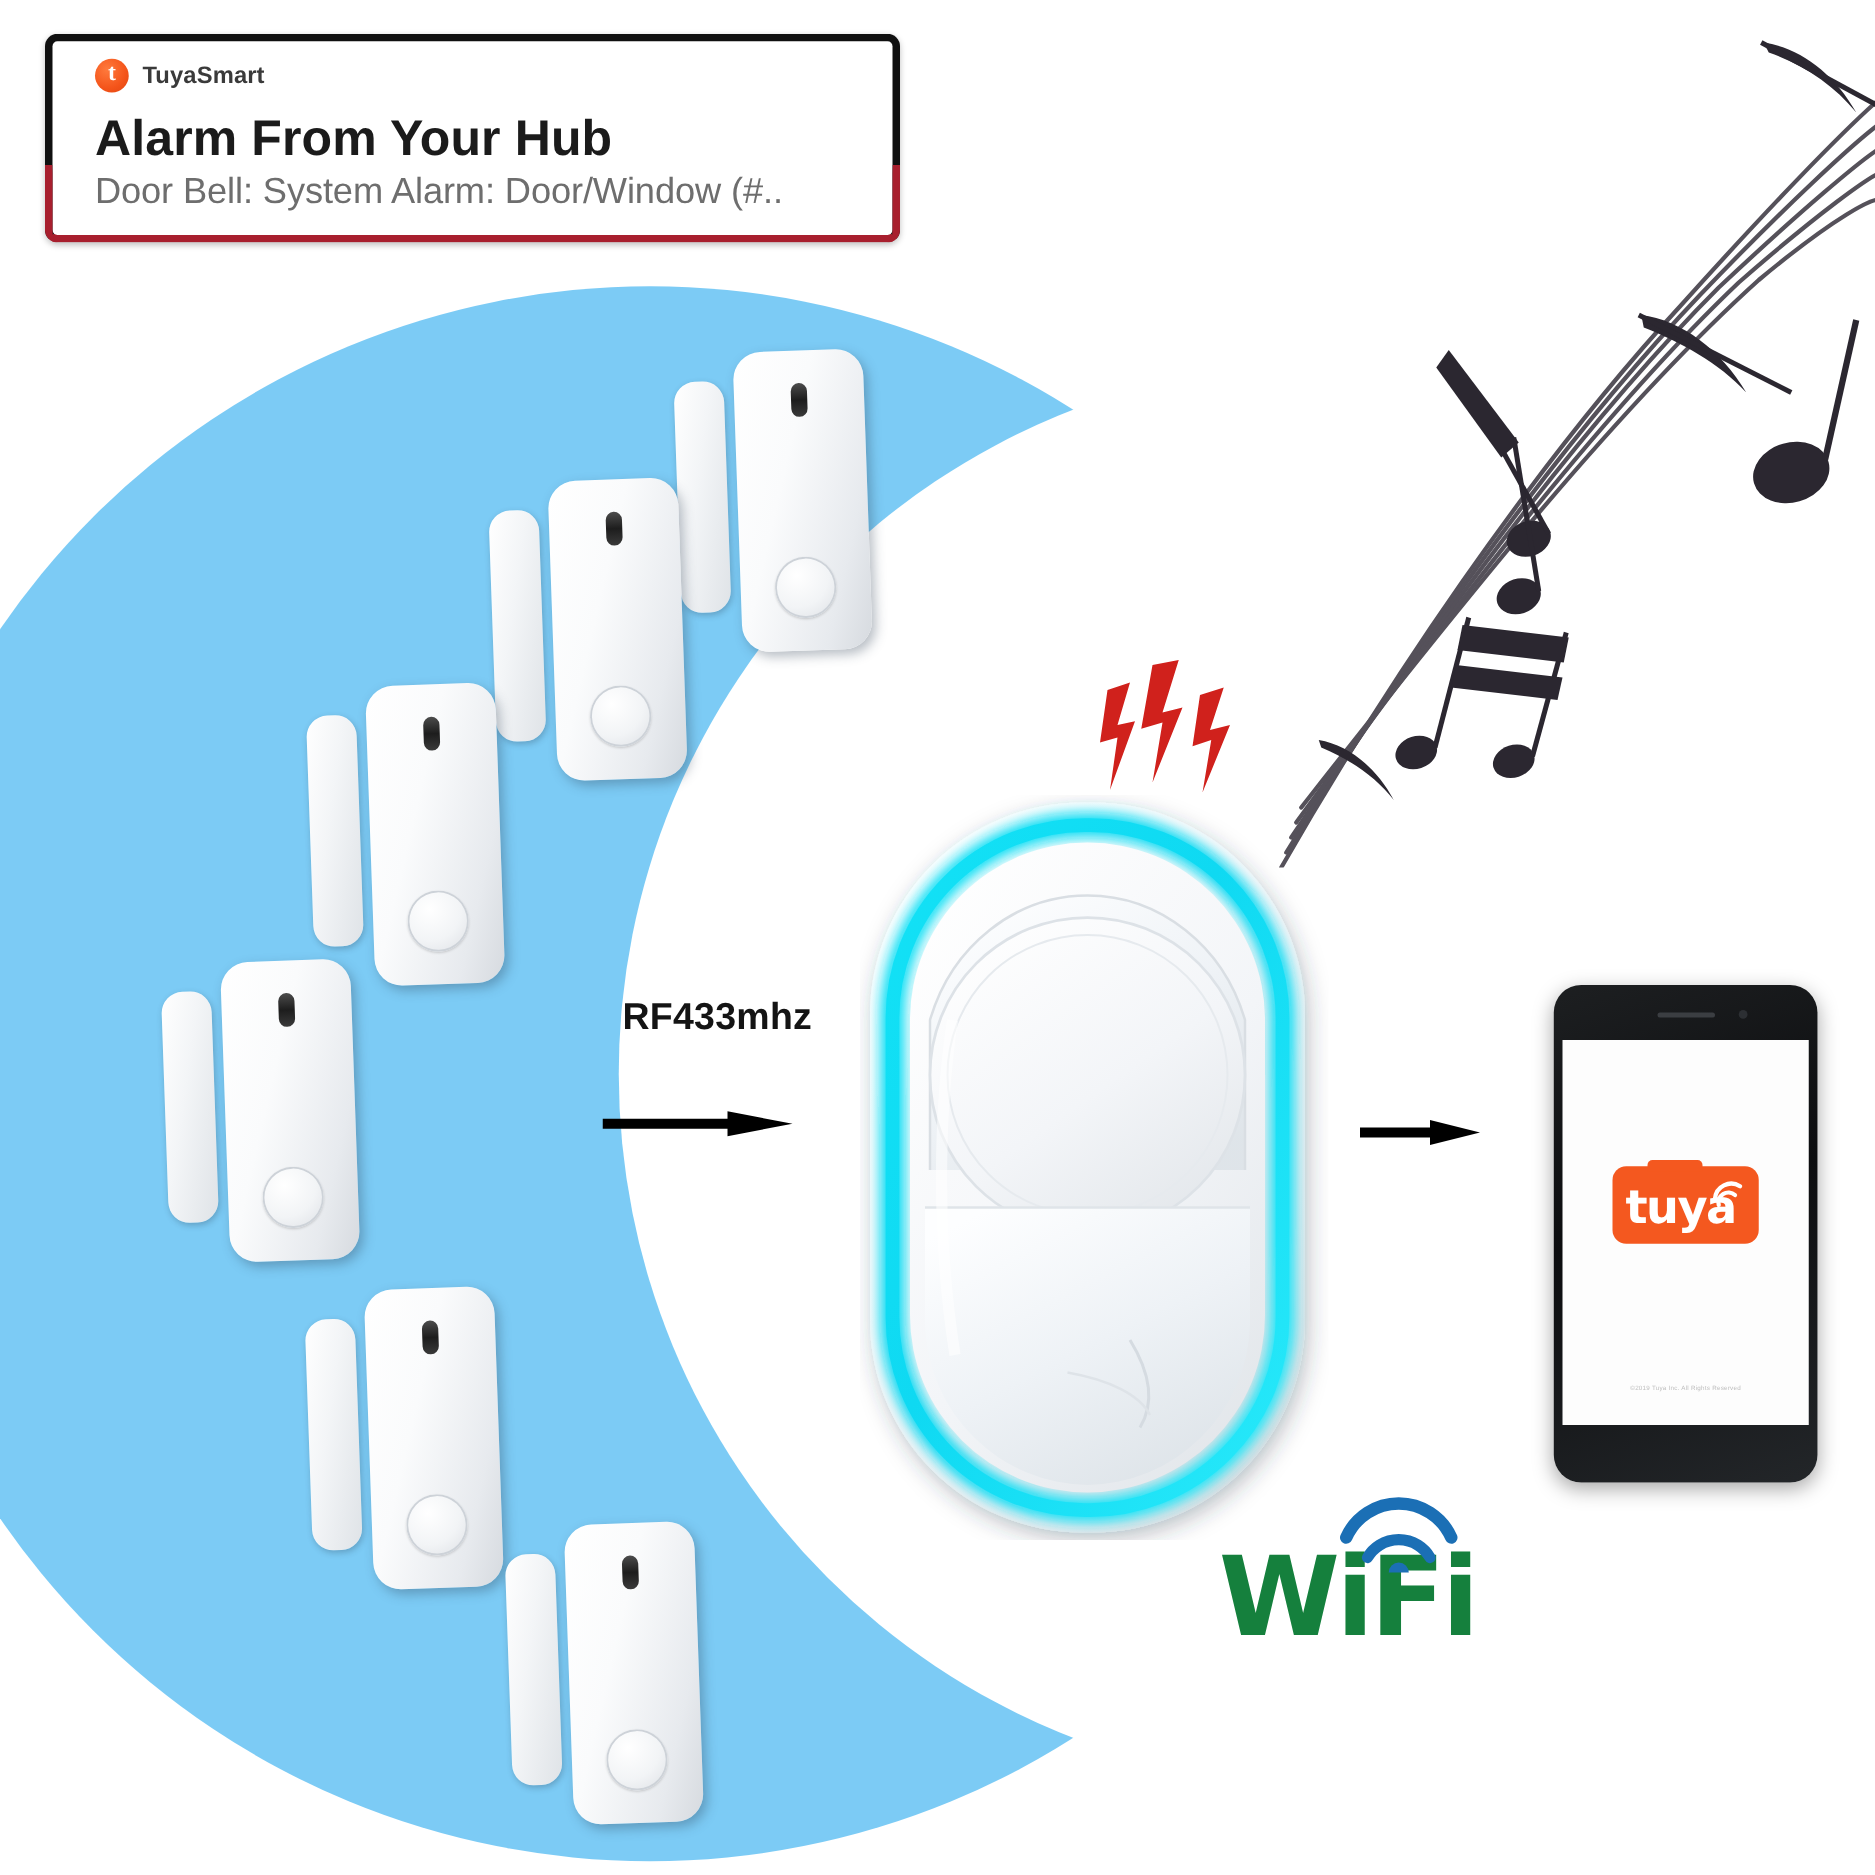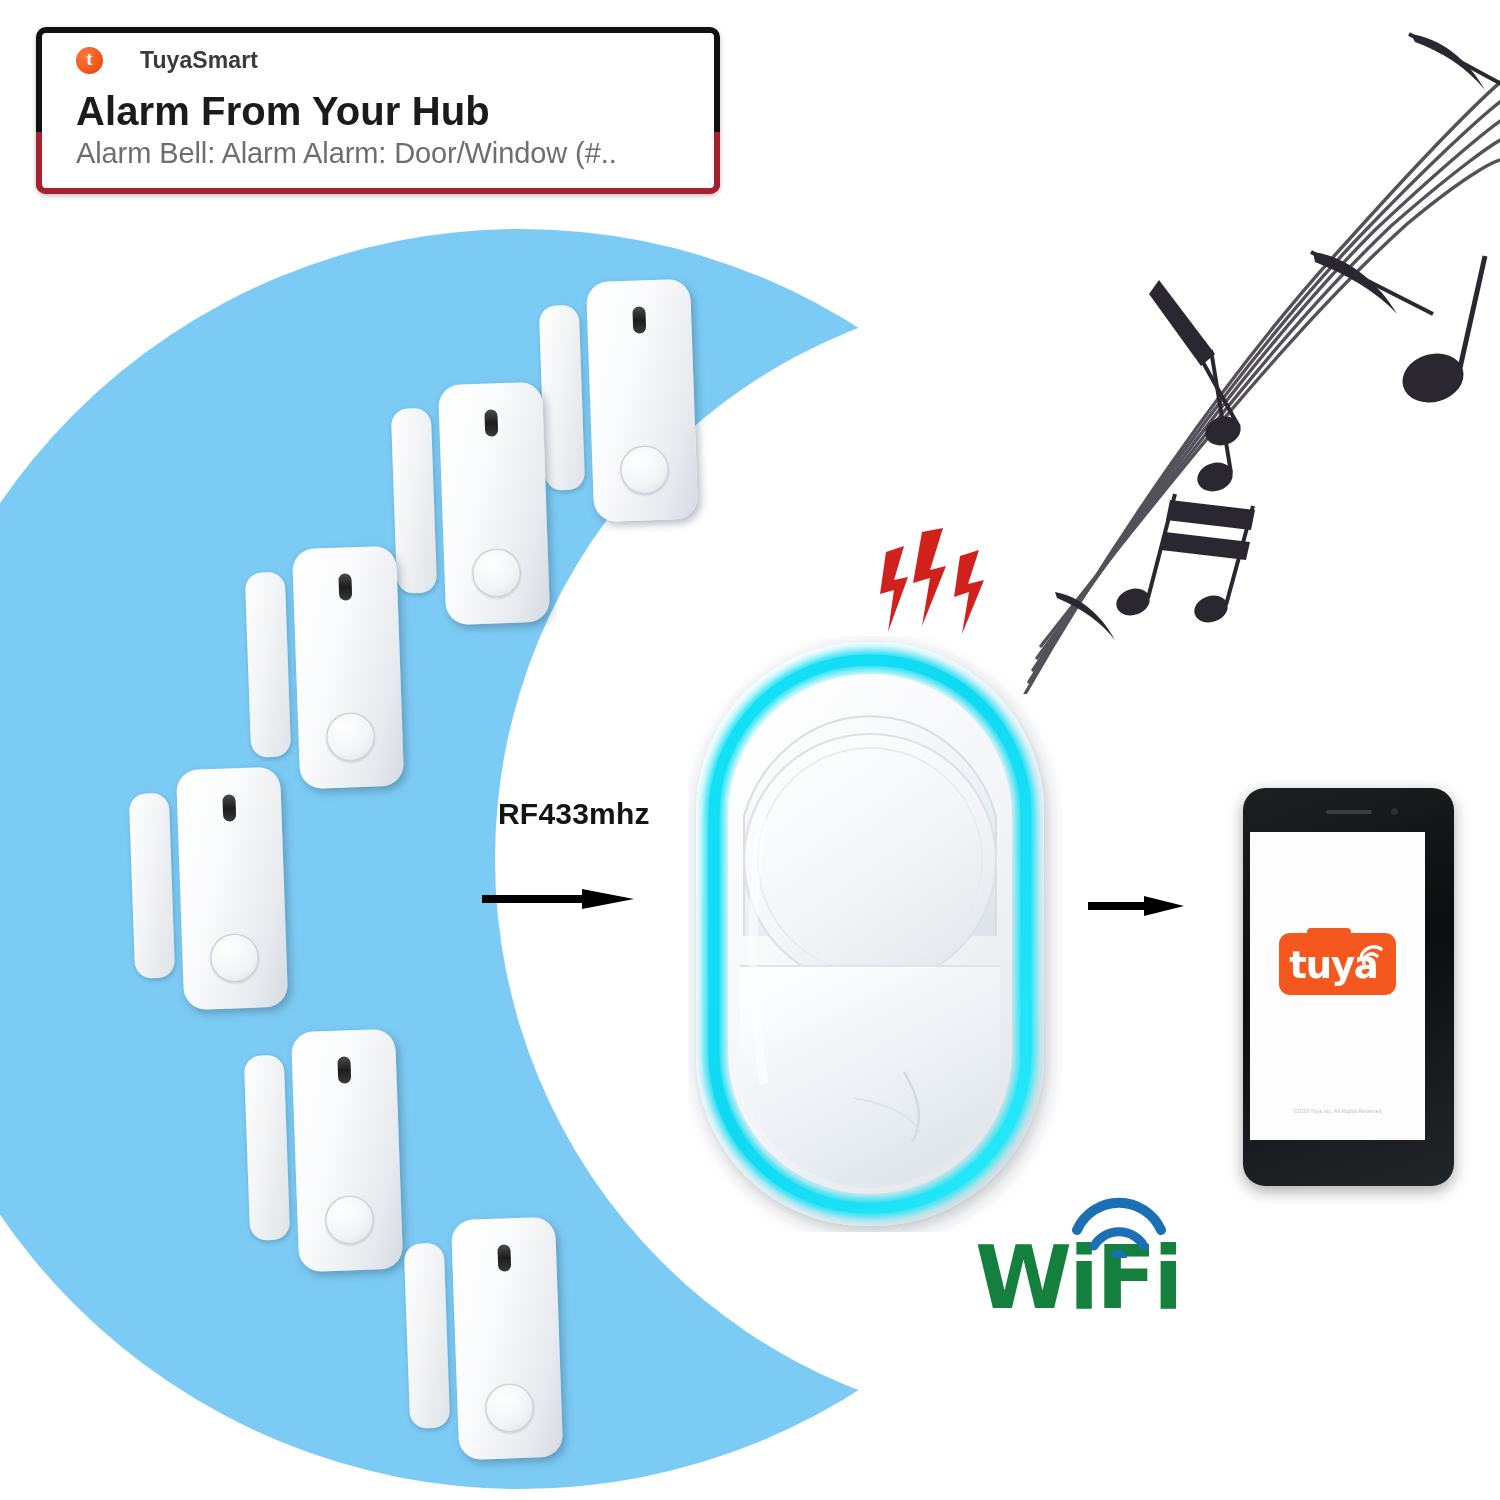--- a/index.html
+++ b/index.html
@@ -32,21 +32,21 @@
   .notif-app { position:absolute; left:34px; top:14px; display:flex; align-items:center; gap:11px; }
   .tuya-badge {
     width:27px; height:27px; border-radius:50%;
     background:radial-gradient(circle at 36% 32%, #ff7a3d 0%, #f4541a 60%, #e0440f 100%);
     display:flex; align-items:center; justify-content:center;
     color:#fff; font-size:19px; font-weight:bold; line-height:1;
     font-family:"Liberation Serif", serif;
     position:relative; flex:0 0 auto;
   }
   .tuya-badge span { position:relative; top:-2px; left:0px; }
-  .notif-appname { font-size:23px; color:#3a3a3a; font-weight:600; letter-spacing:.1px;margin-left:26px; }
+  .notif-appname { font-size:19px; color:#3a3a3a; font-weight:600; letter-spacing:.1px; }
   .notif-title {
     position:absolute; left:34px; top:56px;
     font-size:40px; font-weight:bold; color:#1b1b1b; letter-spacing:.1px;
   }
   .notif-body {
     position:absolute; left:34px; top:104px;
     font-size:29px; color:#6e6e6e; white-space:nowrap; letter-spacing:-.1px;
   }
 
   
@@ -98,21 +98,21 @@
   .phone-arrow { position:absolute; left:1088px; top:893px; z-index:20; }
 
   
   .phone {
     position:absolute; left:1243px; top:788px; width:211px; height:398px; z-index:26;
     background:linear-gradient(160deg,#1d1f21 0%,#0c0d0f 45%,#232629 100%);
     border-radius:22px;
     box-shadow:0 5px 16px rgba(0,0,0,.34);
   }
   .phone .screen {
-    position:absolute; left:7px; top:44px; width:175px; height:308px;
+    position:absolute; left:7px; top:44px; width:197px; height:308px;
     background:#fdfdfd; overflow:hidden;
     display:flex; flex-direction:column; align-items:center; justify-content:center;
   }
   .phone .speaker {
     position:absolute; left:50%; top:22px; transform:translateX(-50%);
     width:46px; height:4px; border-radius:3px; background:#3b3e42;
   }
   .phone .cam {
     position:absolute; left:calc(50% + 42px); top:20px;
     width:7px; height:7px; border-radius:50%; background:#2c2f33;
@@ -374,16 +374,16 @@
   </div>
 
   <div class="notif">
     <div class="notif-app">
       <span class="tuya-badge">
         <span>t</span>
       </span>
       <span class="notif-appname">TuyaSmart</span>
     </div>
     <div class="notif-title">Alarm From Your Hub</div>
-    <div class="notif-body">Alarm Bell: Alarm Alarm: Door/Window  (#..</div>
+    <div class="notif-body">Door Bell: System Alarm: Door/Window  (#..</div>
   </div>
 
 </div>
 
 </body></html>

